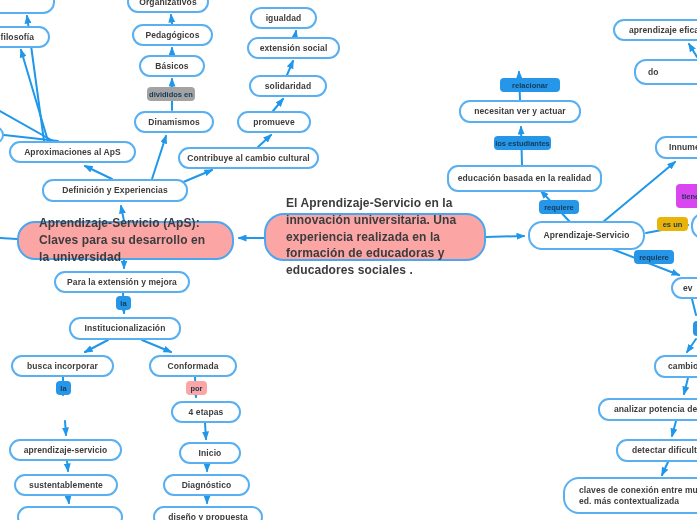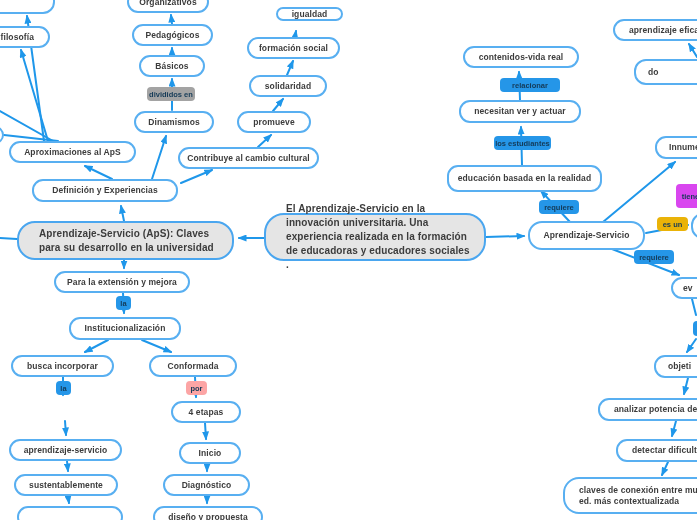--- a/index.html
+++ b/index.html
@@ -10,23 +10,23 @@
   #edges{position:absolute;left:0;top:0;z-index:1;}
   .node{
     position:absolute;box-sizing:border-box;z-index:2;
     background:#ffffff;border:2px solid #58aff1;
     display:flex;align-items:center;justify-content:center;
     font-weight:bold;font-size:8.5px;color:#3c3c3c;
     text-align:center;line-height:1.25;letter-spacing:.1px;
     white-space:normal;
   }
   .node.root{
-    background:#e5e5e5;border-color:#4aa6ef;
+    background:#fca5a5;border-color:#4aa6ef;
     justify-content:flex-start;text-align:left;
-    font-size:10px;line-height:1.4;
+    font-size:12px;line-height:1.4;
   }
   .node.alignleft{justify-content:flex-start;text-align:left;}
   .node.alignright{justify-content:flex-end;text-align:right;}
   .edge-label{
     position:absolute;box-sizing:border-box;z-index:3;
     background:#2596e8;border-radius:4px;
     display:flex;align-items:center;justify-content:center;
     font-weight:bold;font-size:7.5px;color:#143a57;
     white-space:nowrap;
   }
@@ -103,33 +103,33 @@
     </div>
     <div class="node" style="left: 134px; top: 111px; width: 80px; height: 22px; border-radius: 11px;">
       <span>Dinamismos</span>
     </div>
     <div class="node" style="left: 9px; top: 141px; width: 127px; height: 22px; border-radius: 11px;">
       <span>Aproximaciones al ApS</span>
     </div>
     <div class="node" style="left: 178px; top: 147px; width: 141px; height: 22px; border-radius: 11px;">
       <span>Contribuye al cambio cultural</span>
     </div>
-    <div class="node" style="left: 276px; top: 7px; width: 67px; height: 14px; border-radius: 11px; align-items: center;">
+    <div class="node" style="left: 250px; top: 7px; width: 67px; height: 22px; border-radius: 11px; align-items: center;">
       <span>igualdad</span>
     </div>
     <div class="node" style="left: 247px; top: 37px; width: 93px; height: 22px; border-radius: 11px;">
-      <span>formación social</span>
+      <span>extensión social</span>
     </div>
     <div class="node" style="left: 249px; top: 75px; width: 78px; height: 22px; border-radius: 11px;">
       <span>solidaridad</span>
     </div>
     <div class="node" style="left: 237px; top: 111px; width: 74px; height: 22px; border-radius: 11px; text-align: center;">
       <span>promueve</span>
     </div>
-    <div class="node" style="left: 32px; top: 179px; width: 146px; height: 23px; border-radius: 11px;">
+    <div class="node" style="left: 42px; top: 179px; width: 146px; height: 23px; border-radius: 11px;">
       <span>Definición y Experiencias</span>
     </div>
     <div class="node root alignleft" style="left: 17px; top: 221px; width: 217px; height: 39px; border-radius: 18px; padding-left: 20px; padding-right: 14px;">
       <span>Aprendizaje-Servicio (ApS): Claves para su desarrollo en la universidad</span>
     </div>
     <div class="node root alignleft" style="left: 264px; top: 213px; width: 222px; height: 48px; border-radius: 20px; padding-left: 20px; padding-right: 14px;">
       <span>El Aprendizaje-Servicio en la innovación universitaria. Una experiencia realizada en la formación de educadoras y educadores sociales .</span>
     </div>
     <div class="node" style="left: 54px; top: 271px; width: 136px; height: 22px; border-radius: 11px;">
       <span>Para la extensión y mejora</span>
@@ -157,23 +157,20 @@
     </div>
     <div class="node" style="left: 179px; top: 442px; width: 62px; height: 22px; border-radius: 11px;">
       <span>Inicio</span>
     </div>
     <div class="node" style="left: 163px; top: 474px; width: 87px; height: 22px; border-radius: 11px;">
       <span>Diagnóstico</span>
     </div>
     <div class="node" style="left: 153px; top: 506px; width: 110px; height: 22px; border-radius: 11px;">
       <span>diseño y propuesta</span>
     </div>
-    <div class="node" style="left: 463px; top: 46px; width: 116px; height: 22px; border-radius: 11px;">
-      <span>contenidos-vida real</span>
-    </div>
     <div class="node" style="left: 459px; top: 100px; width: 122px; height: 23px; border-radius: 11px;">
       <span>necesitan ver y actuar</span>
     </div>
     <div class="node" style="left: 447px; top: 165px; width: 155px; height: 27px; border-radius: 11px; align-items: center;">
       <span>educación basada en la realidad</span>
     </div>
     <div class="node" style="left: 528px; top: 221px; width: 117px; height: 29px; border-radius: 14px;">
       <span>Aprendizaje-Servicio</span>
     </div>
     <div class="node alignleft" style="left: 613px; top: 19px; width: 130px; height: 22px; border-radius: 11px; padding-left: 14px; padding-right: 8px;">
@@ -185,21 +182,21 @@
     <div class="node alignleft" style="left: 655px; top: 136px; width: 110px; height: 23px; border-radius: 11px; padding-left: 12px; padding-right: 8px;">
       <span>Innume</span>
     </div>
     <div class="node" style="left: 691px; top: 213px; width: 40px; height: 26px; border-radius: 12px;">
       <span></span>
     </div>
     <div class="node alignleft" style="left: 671px; top: 277px; width: 70px; height: 22px; border-radius: 11px; padding-left: 10px; padding-right: 8px;">
       <span>ev</span>
     </div>
     <div class="node alignleft" style="left: 654px; top: 355px; width: 80px; height: 23px; border-radius: 11px; padding-left: 12px; padding-right: 8px;">
-      <span>objeti</span>
+      <span>cambio</span>
     </div>
     <div class="node alignleft" style="left: 598px; top: 398px; width: 130px; height: 23px; border-radius: 11px; padding-left: 14px; padding-right: 8px;">
       <span>analizar potencia de</span>
     </div>
     <div class="node alignleft" style="left: 616px; top: 439px; width: 120px; height: 23px; border-radius: 11px; padding-left: 14px; padding-right: 8px;">
       <span>detectar dificulta</span>
     </div>
     <div class="node alignleft" style="left: 563px; top: 477px; width: 165px; height: 37px; border-radius: 16px; padding-left: 14px; padding-right: 8px;">
       <span>claves de conexión entre mun y ed. más contextualizada</span>
     </div>

